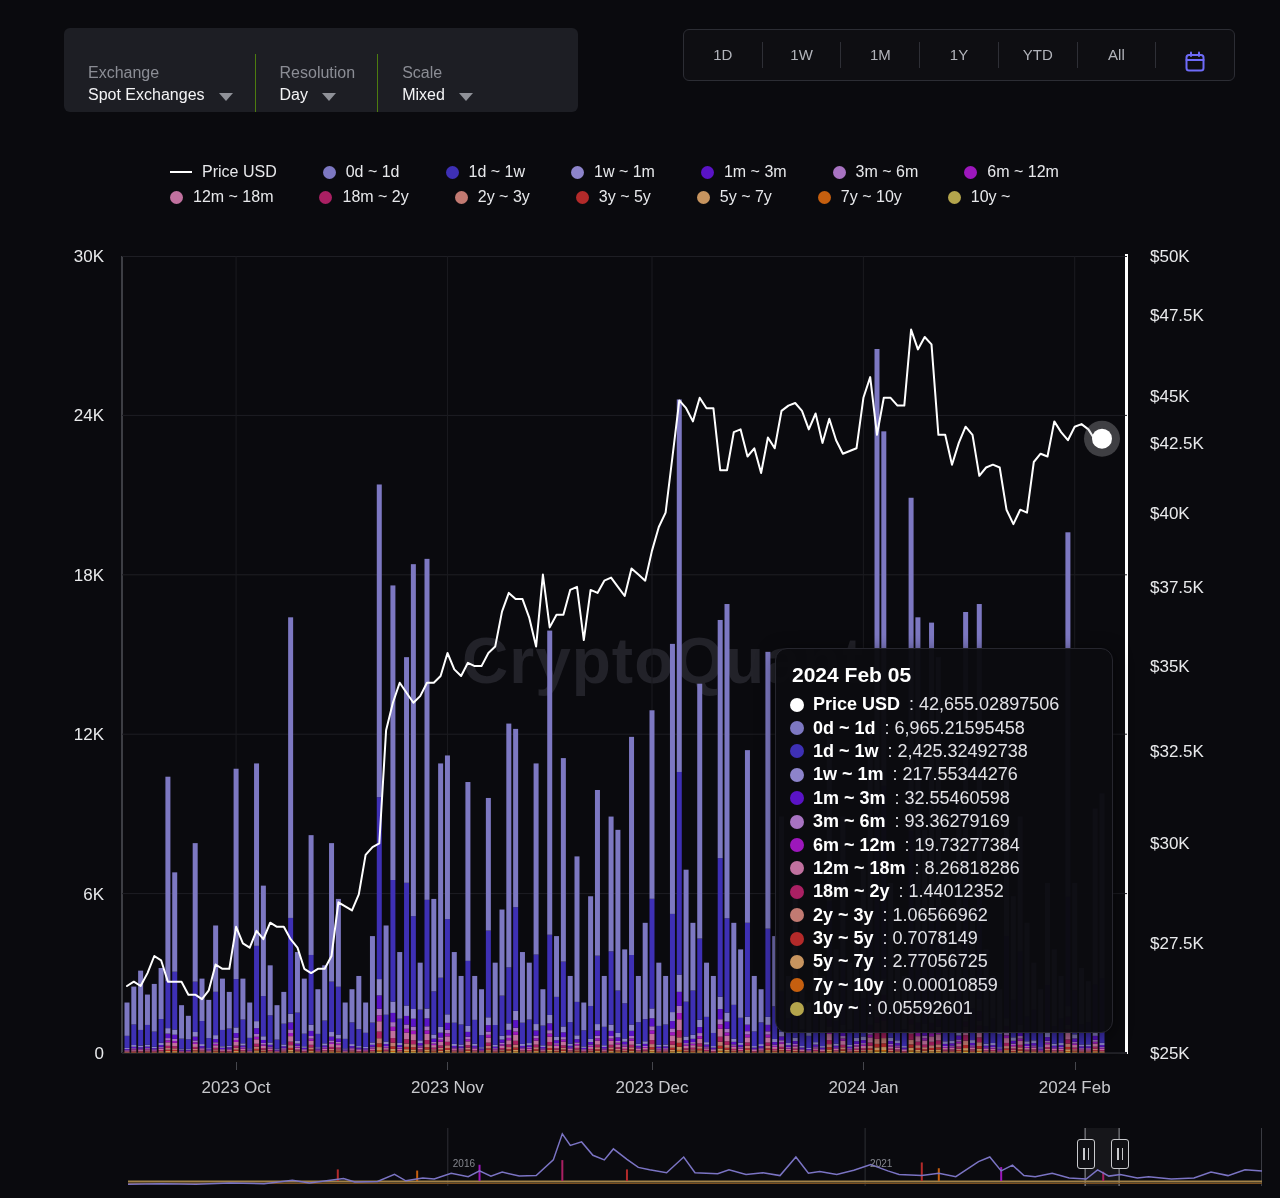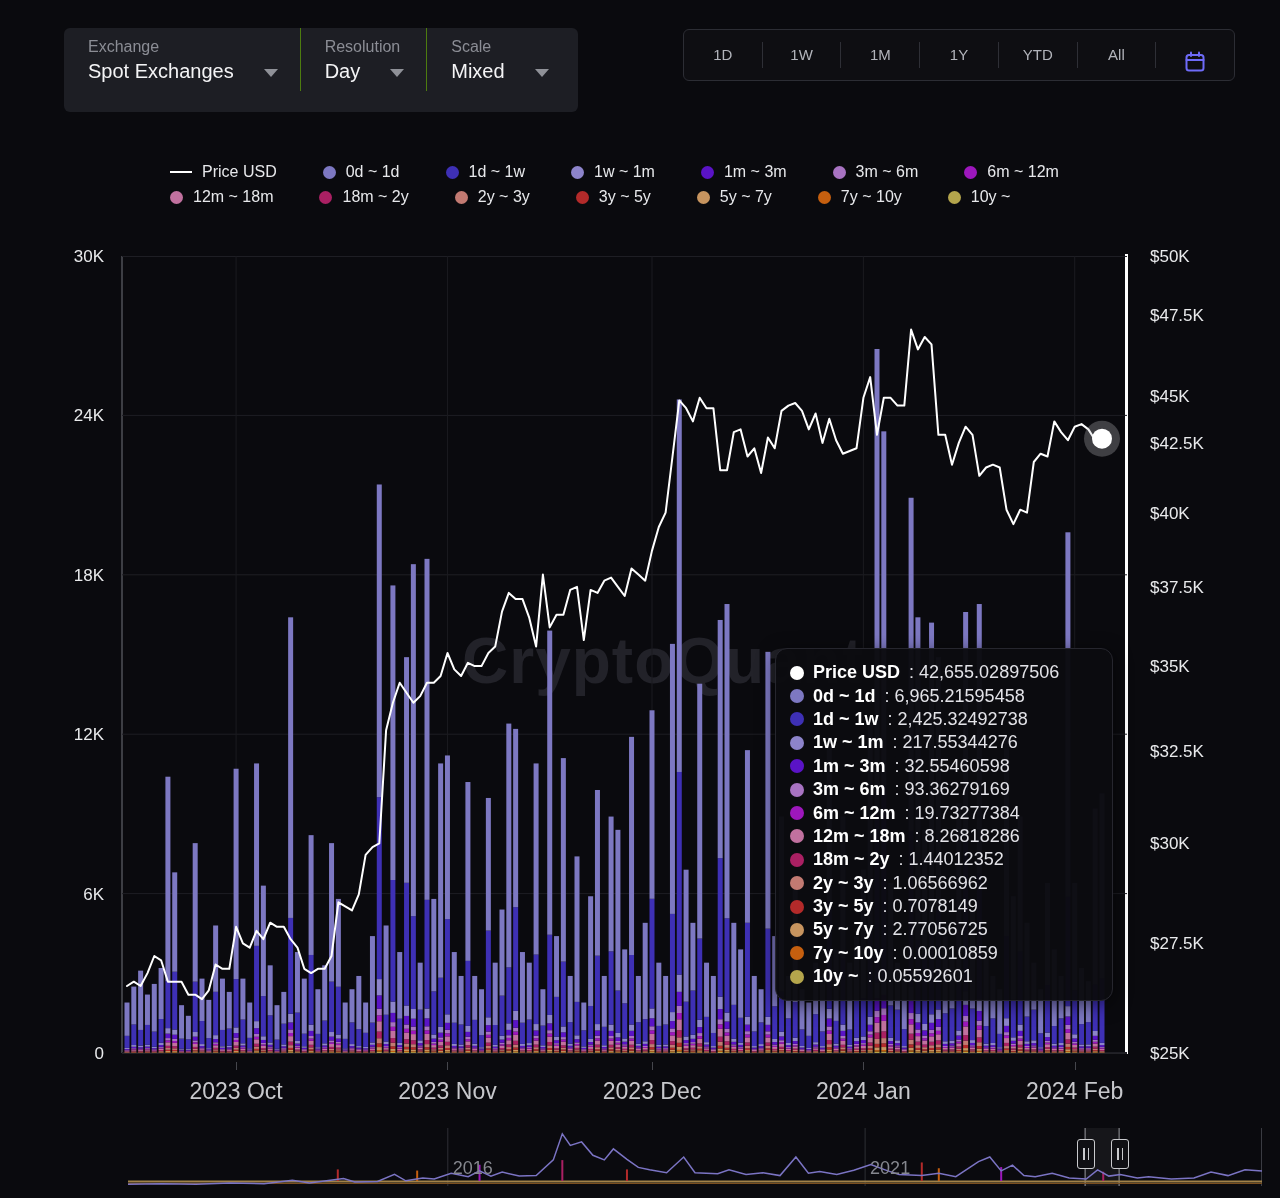--- a/index.html
+++ b/index.html
@@ -1,54 +1,54 @@
 <!DOCTYPE html>
 <html><head>
 <meta charset="utf-8">
 <style>
   html,body{margin:0;padding:0;background:#0a0a0e;width:1280px;height:1198px;overflow:hidden;
     font-family:"Liberation Sans",sans-serif;-webkit-font-smoothing:antialiased;}
   
-  #controls{position:absolute;left:64px;top:28px;width:514px;height:84px;background:#1d1e24;border-radius:6px;display:flex;align-items:flex-start;}
+  #controls{position:absolute;left:64px;top:28px;width:514px;height:84px;background:#1d1e24;border-radius:6px;display:flex;align-items:flex-end;}
   .ctl-group{padding:10px 22px 8px 24px;display:flex;flex-direction:column;justify-content:center;cursor:pointer;}
   .ctl-group+.ctl-group{border-left:1px solid #4d7c0f;}
   .ctl-label{font-size:16px;color:#8b8d95;margin-bottom:4px;}
-  .ctl-value{font-size:20px;color:#f4f4f6;display:flex;align-items:center;gap:30px;}
+  .ctl-value{font-size:16px;color:#f4f4f6;display:flex;align-items:center;gap:14px;}
   .caret{width:0;height:0;border-left:7px solid transparent;border-right:7px solid transparent;border-top:8px solid #8f9198;margin-top:3px;}
   
   #rangebar{position:absolute;left:683px;top:29px;width:550px;height:50px;border:1px solid #2c2d34;background:#0e0e12;border-radius:6px;display:flex;align-items:center;}
   .range-btn{flex:1;text-align:center;font-size:15px;color:#b2b4bb;cursor:pointer;line-height:48px;}
   .range-div{width:1px;height:26px;background:#2e2f36;}
   
   #legend{position:absolute;left:150px;top:163px;width:1000px;display:flex;flex-direction:column;gap:7px;}
   .legend-row{display:flex;gap:46px;padding-left:20px;}
   .legend-item{display:flex;align-items:center;gap:10px;font-size:16px;color:#e7e8eb;cursor:pointer;white-space:nowrap;}
   .legend-dot{width:13px;height:13px;border-radius:50%;flex:none;}
   .legend-line{width:22px;height:2px;background:#ffffff;flex:none;}
   
   .ytick-l{position:absolute;width:68px;text-align:right;font-size:17px;color:#e9eaec;left:36px;}
   .ytick-r{position:absolute;text-align:center;font-size:17px;color:#e9eaec;left:1150px;}
-  .xtick{position:absolute;top:1078px;font-size:23px;color:#c7c8cc;transform:translateX(-50%);}
+  .xtick{position:absolute;top:1078px;font-size:17px;color:#c7c8cc;transform:translateX(-50%);}
   .xtickmark{position:absolute;top:1062px;width:1px;height:8px;background:#45464c;}
   #axisL{position:absolute;left:121px;top:256px;width:2px;height:797px;background:#3d3e44;}
   #axisR{position:absolute;left:1125px;top:254px;width:3px;height:800px;background:#ffffff;}
   #plotBottom{position:absolute;left:122px;top:1053px;width:1005px;height:1px;background:#222227;}
   
   #watermark{position:absolute;left:462px;top:624px;font-size:64px;font-weight:700;color:#222229;letter-spacing:1px;z-index:1;}
   #plot{position:absolute;left:122px;top:256px;z-index:2;}
   
   #tooltip{position:absolute;left:775px;top:648px;width:306px;z-index:5;background:rgba(11,11,16,0.97);
     border:1px solid #26262e;border-radius:12px;padding:12px 16px 12px 14px;box-shadow:0 4px 18px rgba(0,0,0,0.55);}
   #tooltip .tt-title{font-size:21px;font-weight:700;color:#ffffff;margin:2px 0 6px 2px;}
   .tt-row{display:flex;align-items:center;gap:9px;height:23.4px;font-size:18px;color:#e3e3e8;white-space:nowrap;}
   .tt-dot{width:14px;height:14px;border-radius:50%;flex:none;}
   .tt-label{font-weight:700;color:#ffffff;}
   
   #nav{position:absolute;left:128px;top:1128px;z-index:2;}
-  .nav-year{position:absolute;top:1158px;font-size:18px;color:#85878e;z-index:3;}
+  .nav-year{position:absolute;top:1158px;font-size:10px;color:#85878e;z-index:3;}
   .nav-handle{position:absolute;top:1139px;width:16px;height:28px;background:#101014;border:1px solid #c9cacd;border-radius:3px;z-index:4;display:flex;align-items:center;justify-content:center;gap:3px;cursor:ew-resize;}
   .nav-handle i{display:block;width:1.5px;height:12px;background:#c9cacd;}
 </style>
 </head>
 <body>
 
 <div id="controls">
   <div class="ctl-group">
     <div class="ctl-label">Exchange</div>
     <div class="ctl-value">
@@ -2333,20 +2333,21 @@
       <rect x="977.5" width="5" y="786.877303" height="2.2269933400000355" fill="#8d84cb"></rect>
       <rect x="977.5" width="5" y="722.5073323333334" height="64.36997066666663" fill="#3e30b5"></rect>
       <rect x="977.5" width="5" y="537.4436666666667" height="185.06366566666668" fill="#7d78c2"></rect>
     </g>
     <polyline points="5.0,730.0 11.8,725.7 18.6,730.0 25.5,717.1 32.3,700.0 39.1,704.3 45.9,725.7 52.7,725.7 59.5,725.7 66.4,738.7 73.2,738.7 80.0,743.1 86.8,734.3 93.6,708.5 100.5,712.8 107.3,712.8 114.1,670.8 120.9,687.4 127.7,691.6 134.5,674.9 141.4,683.2 148.2,666.7 155.0,670.8 161.8,670.8 168.6,683.2 175.5,691.6 182.3,712.8 189.1,717.1 195.9,712.8 202.7,712.8 209.5,700.0 216.4,646.3 223.2,650.4 230.0,654.4 236.8,638.3 243.6,598.9 250.5,591.2 257.3,587.4 264.1,474.3 270.9,446.8 277.7,426.7 284.5,436.7 291.4,446.8 298.2,440.1 305.0,426.7 311.8,426.7 318.6,420.0 325.5,397.0 332.3,413.4 339.1,420.0 345.9,406.8 352.7,410.1 359.5,410.1 366.4,397.0 373.2,390.6 380.0,355.6 386.8,336.9 393.6,343.1 400.5,343.1 407.3,361.9 414.1,390.6 420.9,318.6 427.7,371.4 434.5,358.7 441.4,358.7 448.2,333.9 455.0,330.8 461.8,384.1 468.6,333.9 475.5,336.9 482.3,324.7 489.1,321.6 495.9,330.8 502.7,340.0 509.5,312.5 516.4,318.6 523.2,324.7 530.0,294.6 536.8,271.0 543.6,256.6 550.5,200.5 557.3,144.4 564.1,152.2 570.9,165.4 577.7,141.8 584.5,152.2 591.4,152.2 598.2,214.2 605.0,214.2 611.8,176.1 618.6,173.4 625.5,200.5 632.3,192.3 639.1,217.0 645.9,181.5 652.7,192.3 659.5,154.9 666.4,149.6 673.2,147.0 680.0,154.9 686.8,173.4 693.6,157.5 700.5,186.9 707.3,162.8 714.1,184.2 720.9,197.7 727.7,195.0 734.5,192.3 741.4,141.8 748.2,121.1 755.0,178.8 761.8,141.8 768.6,141.8 775.5,149.6 782.3,149.6 789.1,73.6 795.9,93.4 802.7,81.0 809.5,88.4 816.4,178.8 823.2,178.8 830.0,208.7 836.8,186.9 843.6,170.7 850.5,178.8 857.3,219.8 864.1,211.5 870.9,208.7 877.7,211.5 884.5,253.7 891.4,268.1 898.2,253.7 905.0,256.6 911.8,206.0 918.6,197.7 925.5,200.5 932.3,165.4 939.1,176.1 945.9,184.2 952.7,170.7 959.5,168.1 966.4,173.4 973.2,184.2 980.0,182.7" fill="none" stroke="#ffffff" stroke-width="2" stroke-linejoin="round" stroke-linecap="round"></polyline>
     <circle cx="980" cy="182.6829453976795" r="18" fill="rgba(200,200,205,0.28)"></circle>
     <circle cx="980" cy="182.6829453976795" r="10" fill="#ffffff"></circle>
   </svg>
 
 <div id="tooltip">
+  <div class="tt-title">2024 Feb 05</div>
   <div id="tt-rows">
       <div class="tt-row">
         <span class="tt-dot" style="background: rgb(255, 255, 255);"></span>
         <span class="tt-label">Price USD</span>
         <span>: 42,655.02897506</span>
       </div>
       <div class="tt-row">
         <span class="tt-dot" style="background: rgb(125, 120, 194);"></span>
         <span class="tt-label">0d ~ 1d</span>
         <span>: 6,965.21595458</span>

